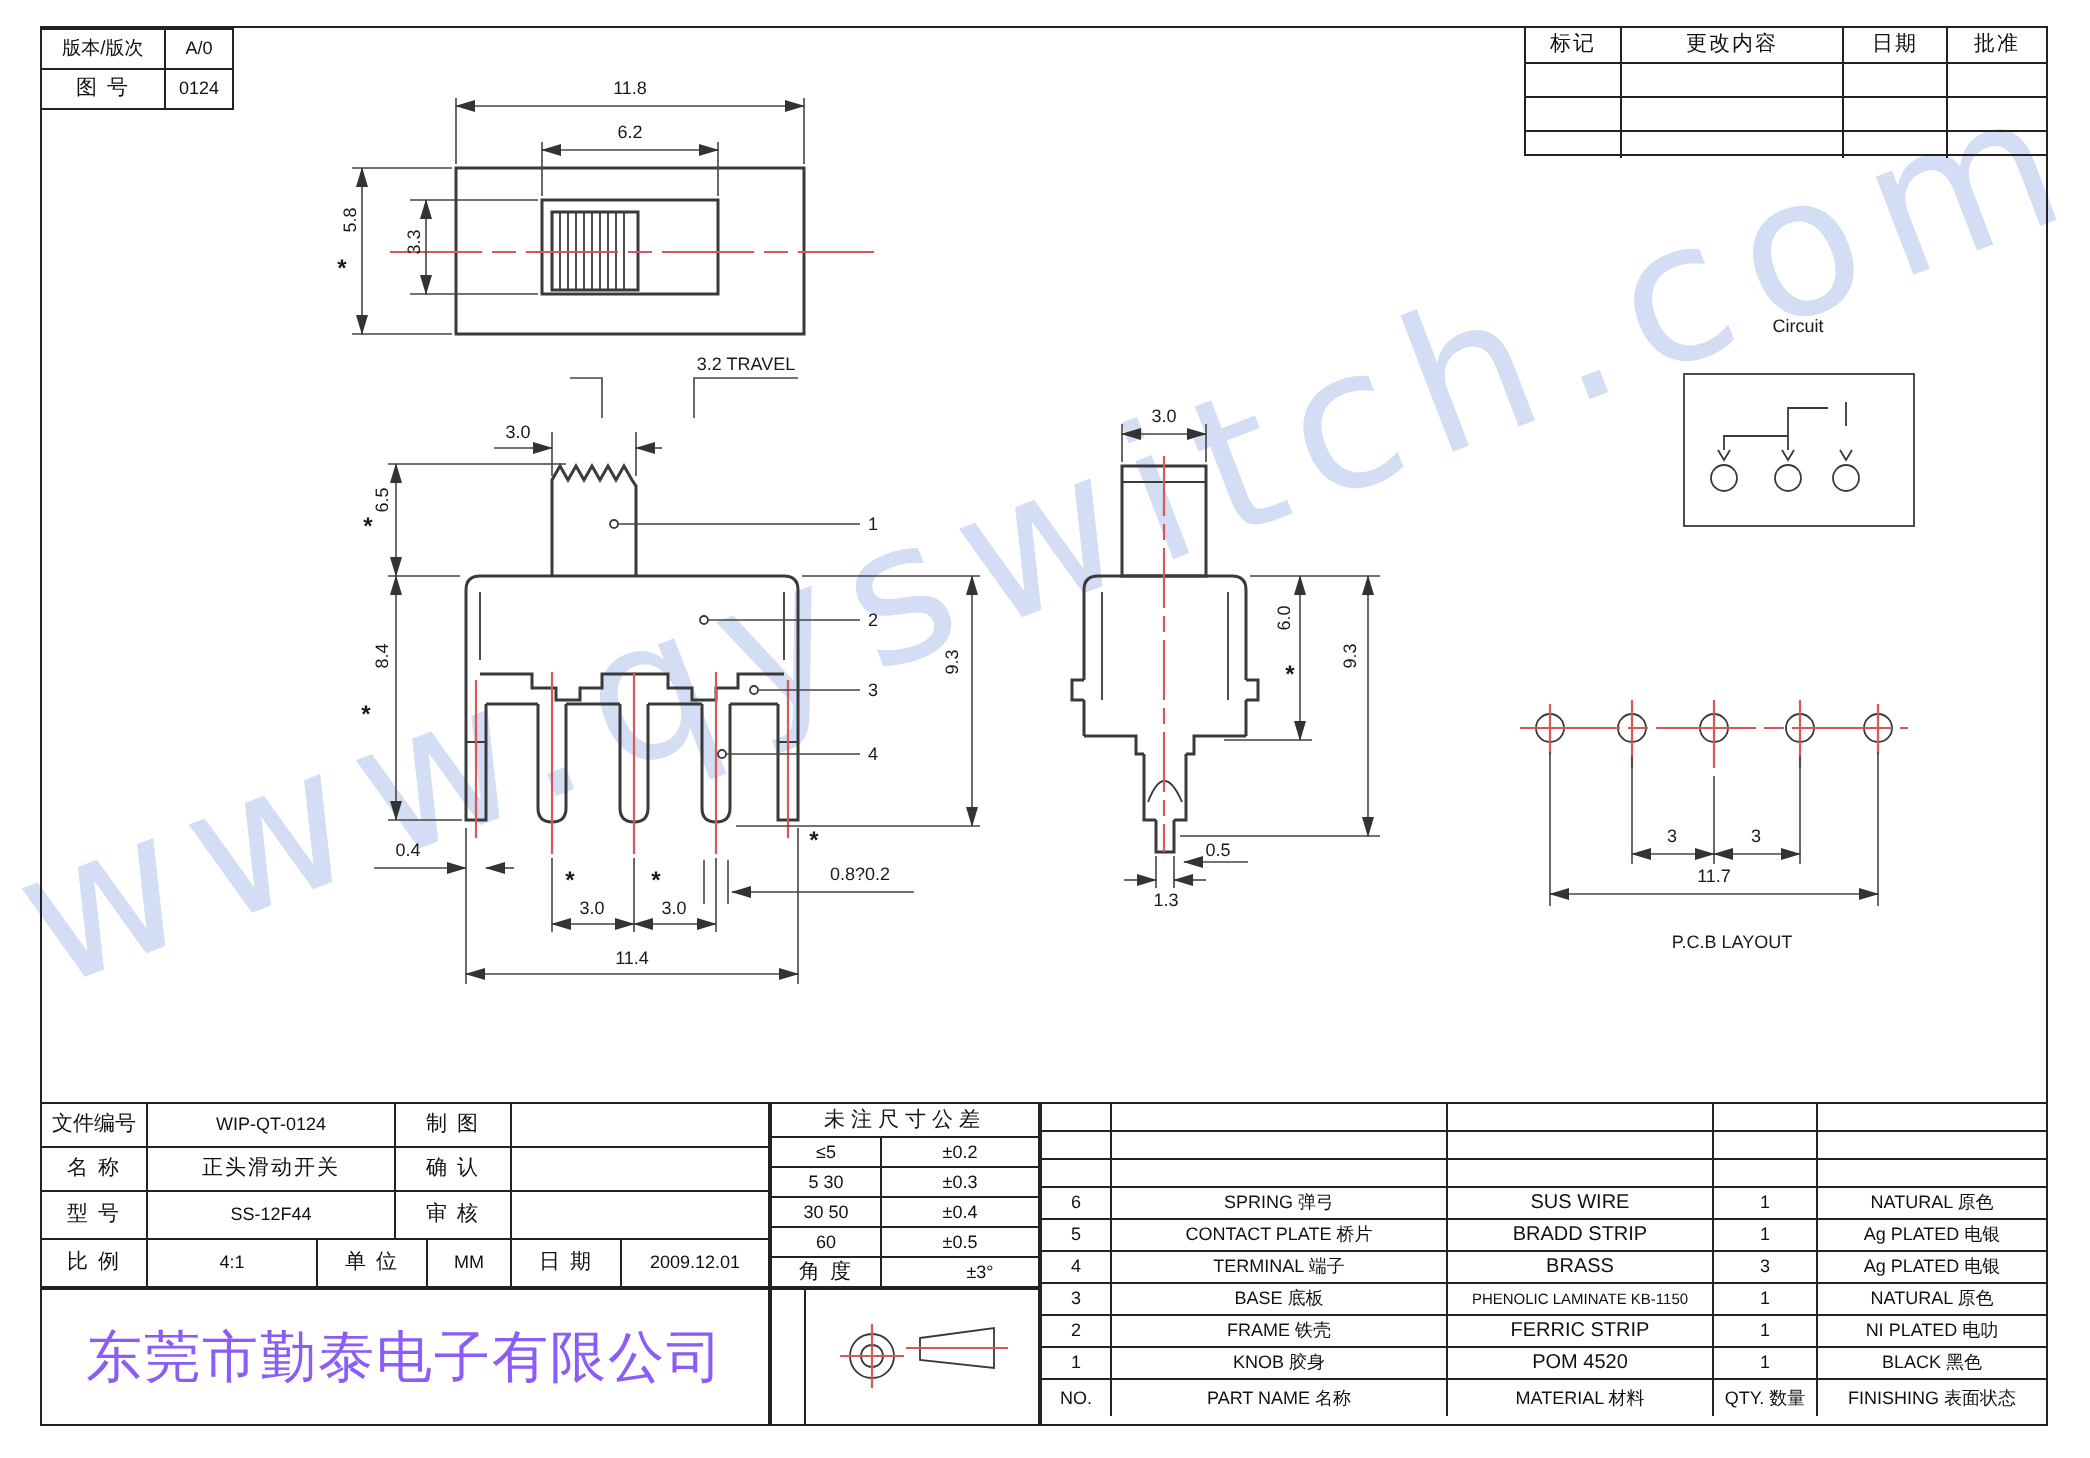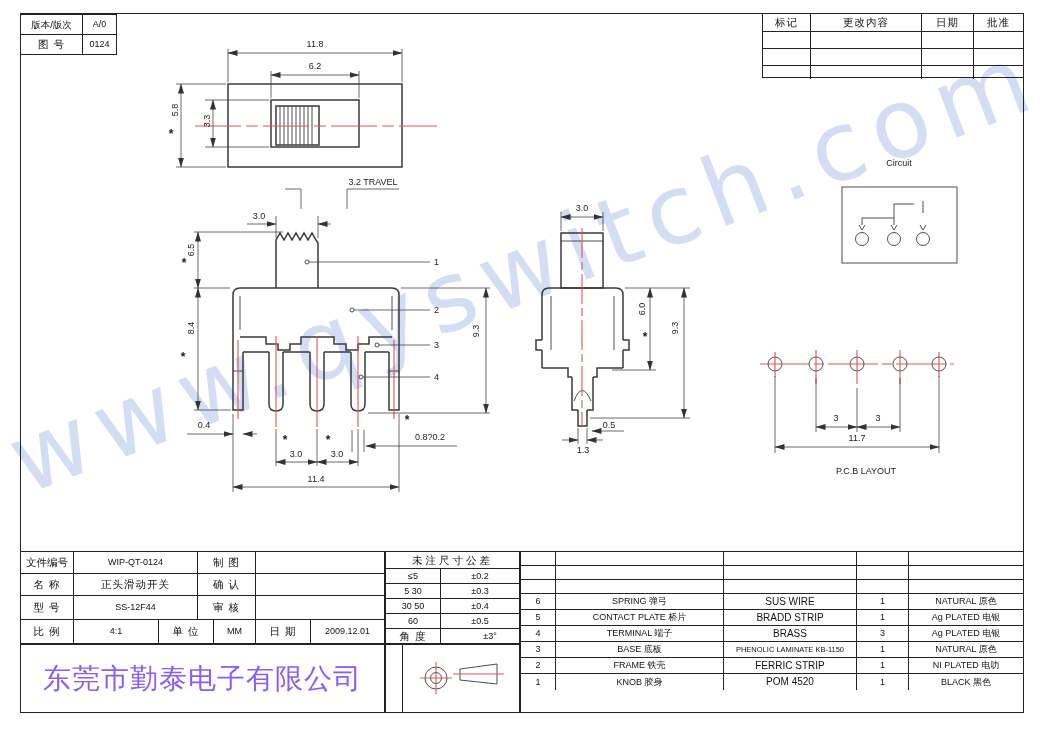--- a/index.html
+++ b/index.html
@@ -398,20 +398,27 @@
       <div class="c">1</div>
       <div class="c">NI PLATED 电叻</div>
     </div>
     <div class="grow mat-row">
       <div class="c">1</div>
       <div class="c">KNOB 胶身</div>
       <div class="c sm">POM 4520</div>
       <div class="c">1</div>
       <div class="c">BLACK 黑色</div>
     </div>
+    <div class="grow mat-row hdr">
+      <div class="c">NO.</div>
+      <div class="c">PART NAME 名称</div>
+      <div class="c">MATERIAL 材料</div>
+      <div class="c">QTY. 数量</div>
+      <div class="c">FINISHING 表面状态</div>
+    </div>
   </div>
 
   <div class="tbl" id="company-block">
     <div class="company-name">东莞市勤泰电子有限公司</div>
   </div>
   <div class="tbl" id="projection-cell">
     <div class="inner-line"></div>
   </div>
 
 </div>

